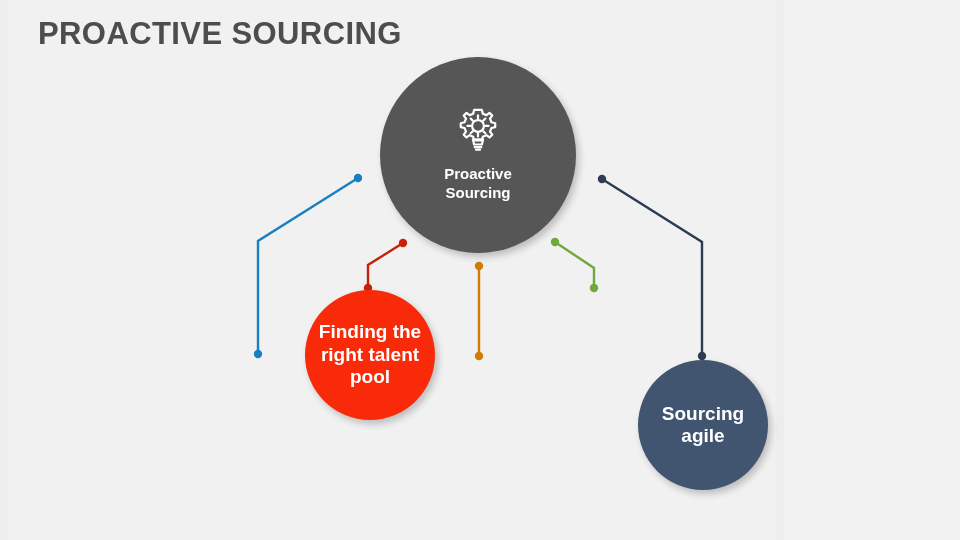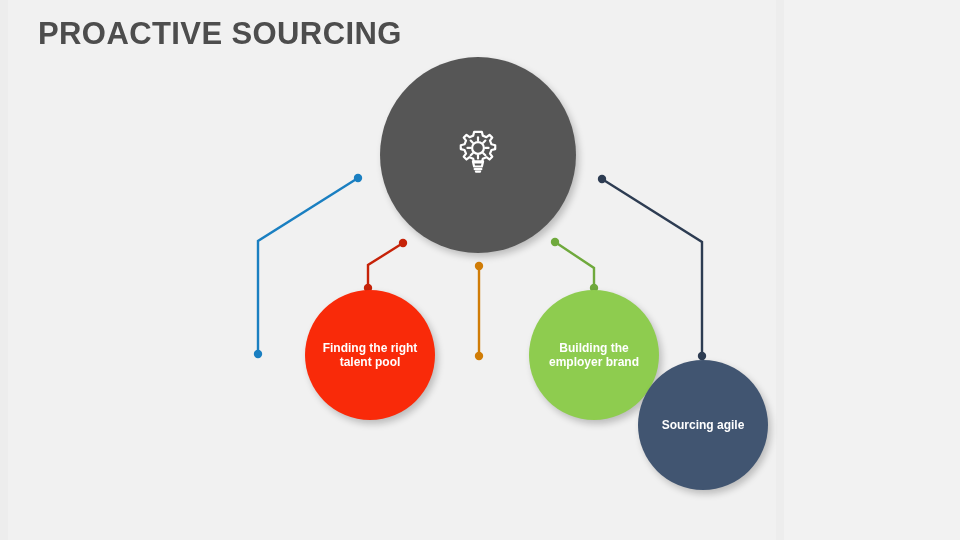--- a/index.html
+++ b/index.html
@@ -86,21 +86,21 @@
     height: 54px;
     margin-top: -4px;
   }
 
   .leaf {
     width: 130px;
     height: 130px;
     box-shadow: 3px 4px 7px rgba(0,0,0,0.22);
   }
   .leaf .node-label {
-    font-size: 12px;
+    font-size: 19px;
   }
 
   #node-persona   { left: 193px; top: 360px; background: #0b98f0; }
   #node-talent    { left: 305px; top: 290px; background: #f92a09; }
   #node-engage    { left: 414px; top: 360px; background: #fa9907; }
   #node-brand     { left: 529px; top: 290px; background: #8ecc4f; }
   #node-agile     { left: 638px; top: 360px; background: #415571; }
 
   
   #edge-left, #edge-right {
@@ -169,29 +169,30 @@
       <path d="M41 26 h3.5"></path>
       <path d="M23.3 17.3 l2.5 2.5"></path>
       <path d="M38.2 32.2 l2.5 2.5"></path>
       <path d="M40.7 17.3 l-2.5 2.5"></path>
       <path name="ray" d="M25.8 32.2 l-2.5 2.5"></path>
 
       <path d="M26 42 h12 l-1.4 6 h-9.2 z"></path>
       <path d="M28 51 h8"></path>
       <path d="M29.5 54 h5"></path>
     </svg>
+    <div class="node-label">
+      <div>Proactive</div>
+      <div>Sourcing</div>
+    </div>
   </div>
 
 
   <div id="node-talent" class="node leaf">
     <div class="node-label">Finding the right talent pool</div>
   </div>
 
 
-  <div id="node-brand" class="node leaf">
-    <div class="node-label">Building the employer brand</div>
-  </div>
 
   <div id="node-agile" class="node leaf">
     <div class="node-label">Sourcing agile</div>
   </div>
 
 </div>
 
 </body></html>

